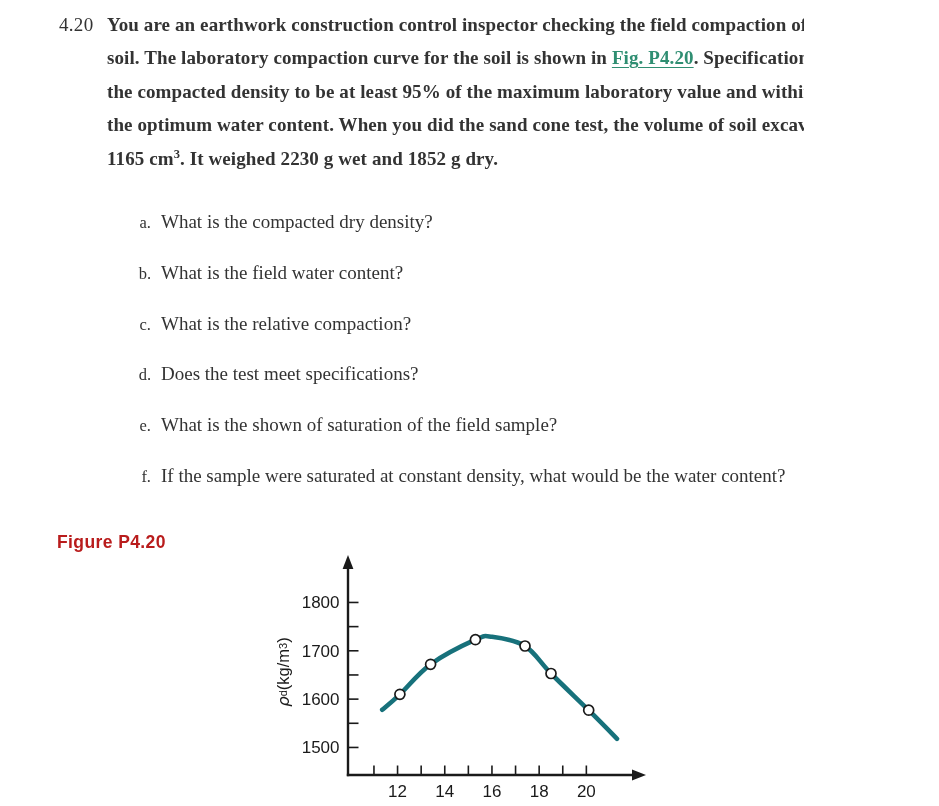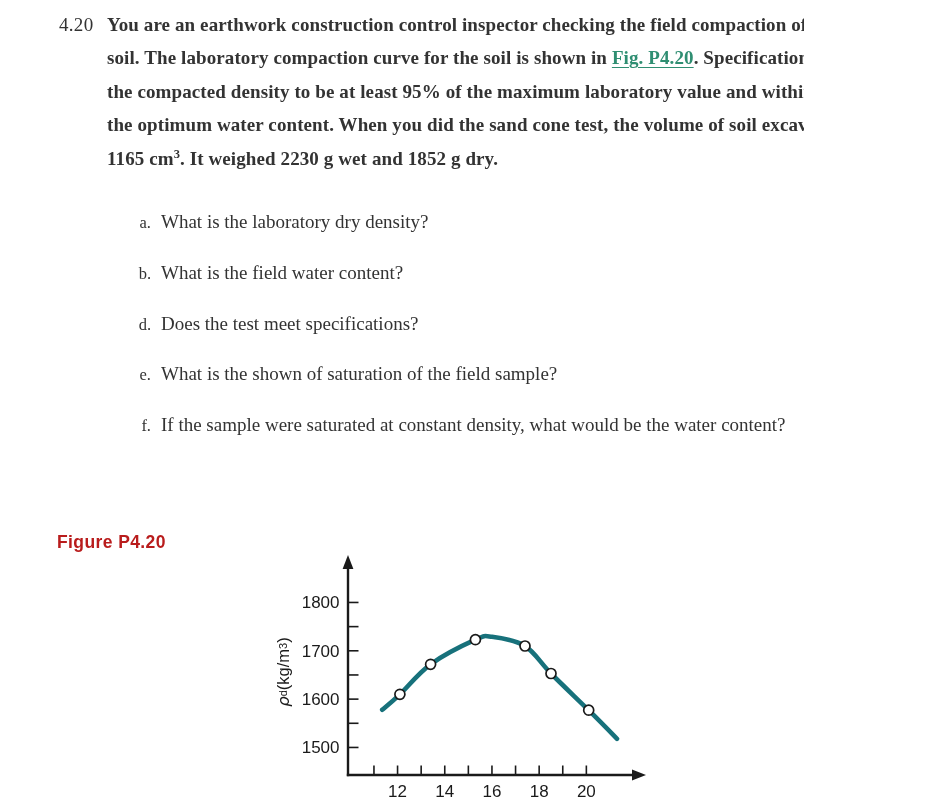--- a/index.html
+++ b/index.html
@@ -47,24 +47,27 @@
 
 <div class="page">
 
   <div class="problem">
     <div class="problem-number">4.20</div>
     <div class="problem-text"><span>You are an earthwork construction control inspector checking the field compaction of a layer of soil. The laboratory compaction curve for the soil is shown in </span><a class="fig-link">Fig. P4.20</a><span>. Specifications call for the compacted density to be at least 95% of the maximum laboratory value and within ±2% of the optimum water content. When you did the sand cone test, the volume of soil excavated was 1165 cm</span><sup class="exp">3</sup><span>. It weighed 2230 g wet and 1852 g dry.</span></div>
   </div>
 
   <div class="questions">
     <div class="q-row">
-      <span class="q-letter">a.</span><span class="q-text">What is the laboratory dry density?</span>
+      <span class="q-letter">a.</span><span class="q-text">What is the compacted dry density?</span>
     </div>
     <div class="q-row">
       <span class="q-letter">b.</span><span class="q-text">What is the field water content?</span>
+    </div>
+    <div class="q-row">
+      <span class="q-letter">c.</span><span class="q-text">What is the relative compaction?</span>
     </div>
     <div class="q-row">
       <span class="q-letter">d.</span><span class="q-text">Does the test meet specifications?</span>
     </div>
     <div class="q-row">
       <span class="q-letter">e.</span><span class="q-text">What is the shown of saturation of the field sample?</span>
     </div>
     <div class="q-row">
       <span class="q-letter">f.</span><span class="q-text">If the sample were saturated at constant density, what would be the water content?</span>
     </div>

